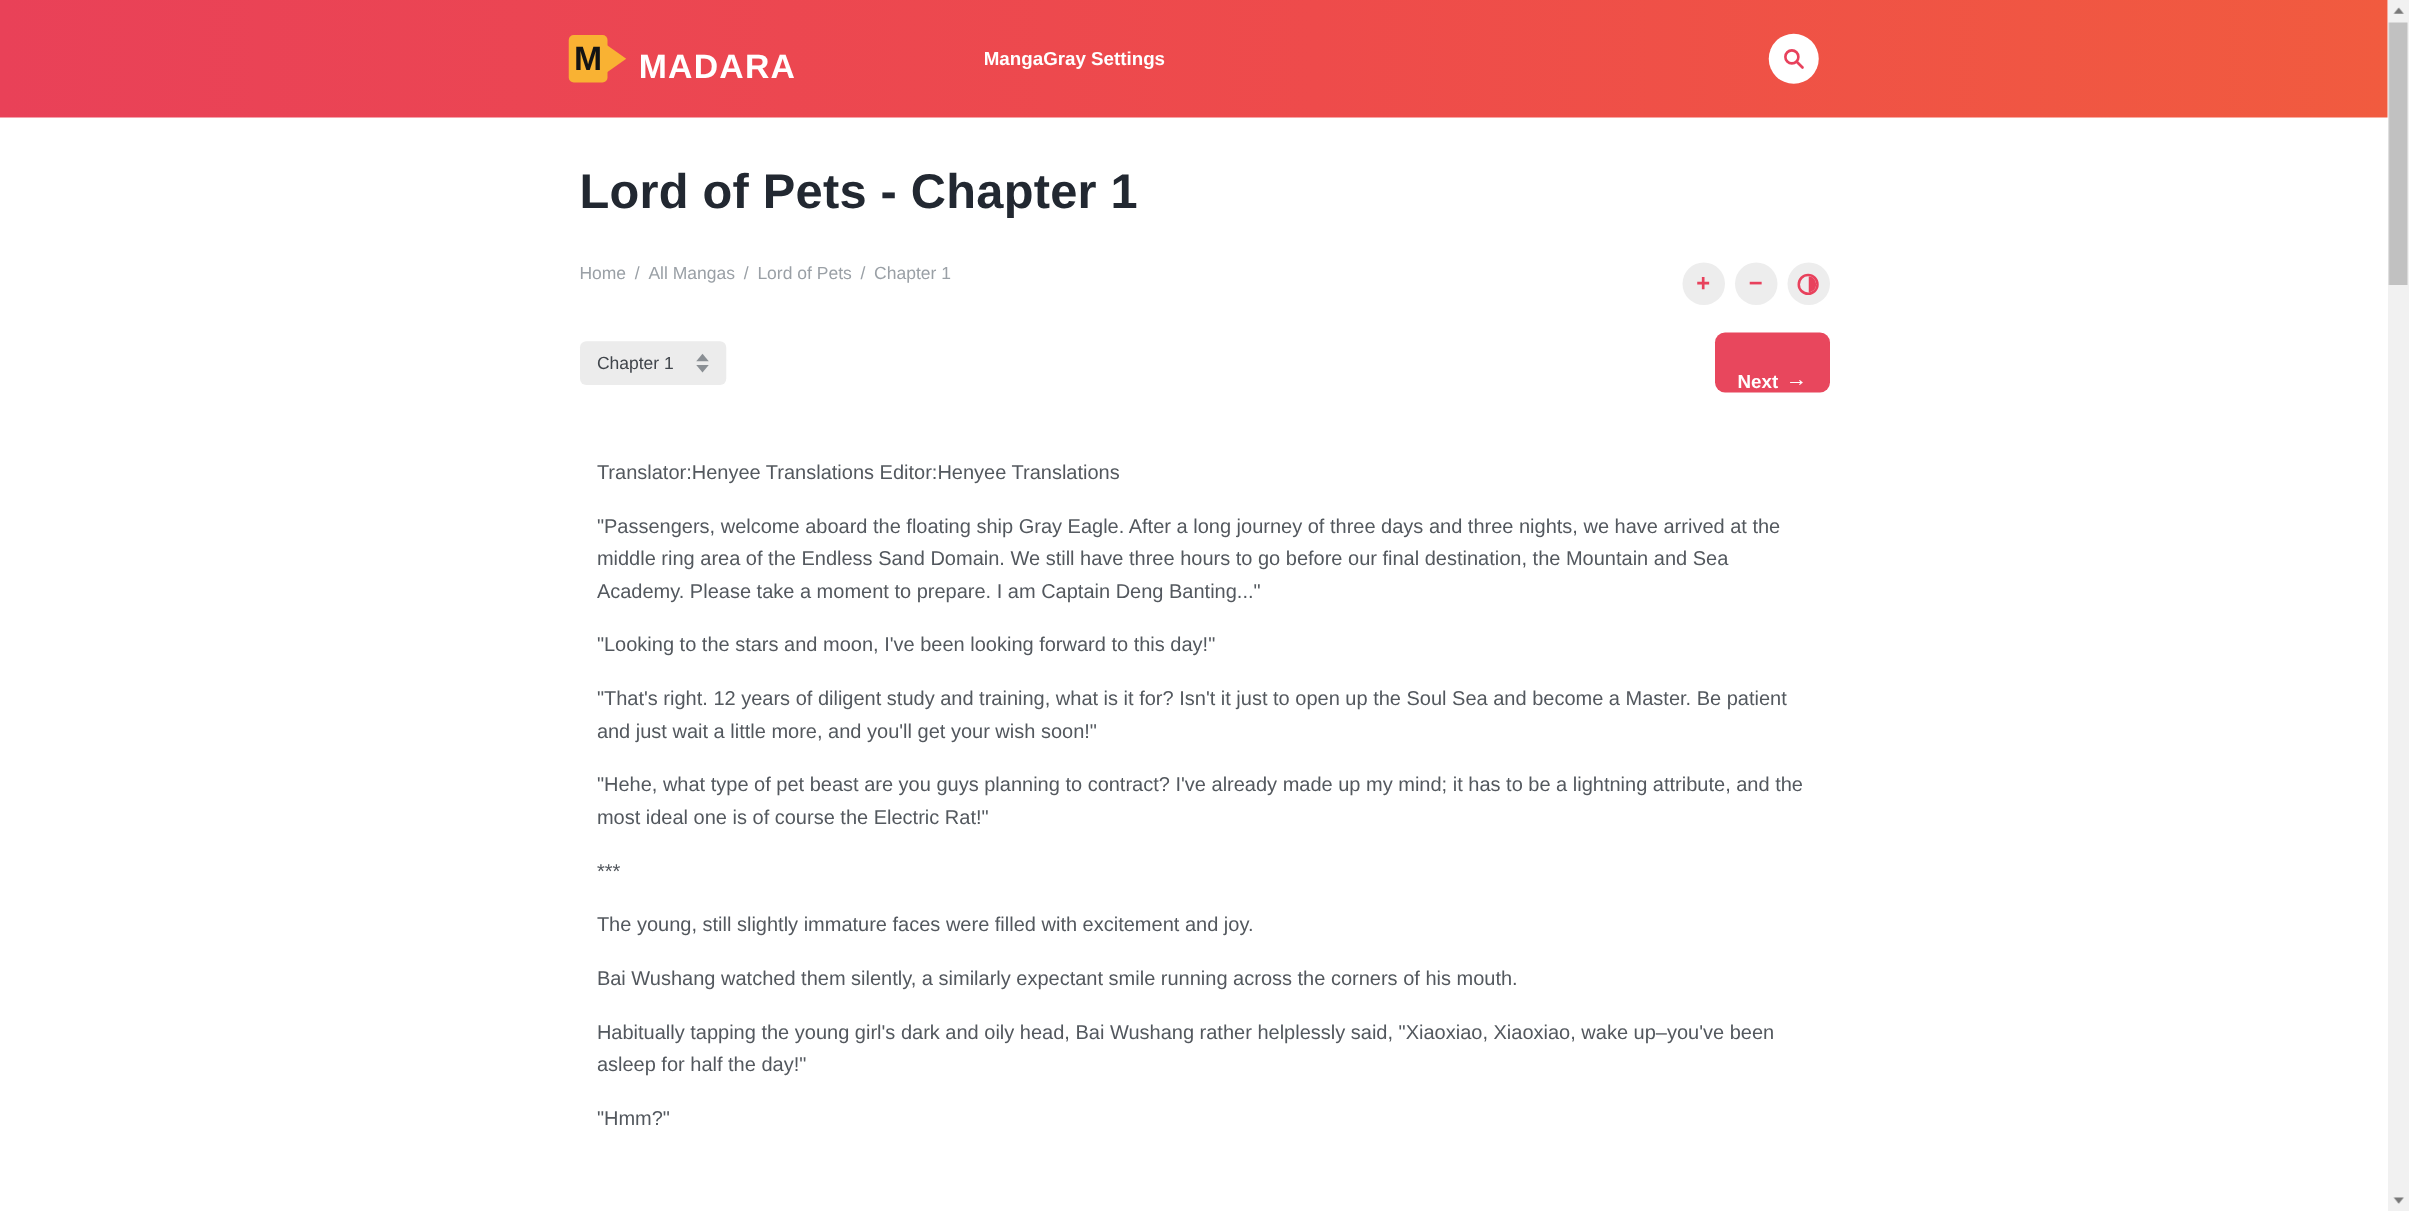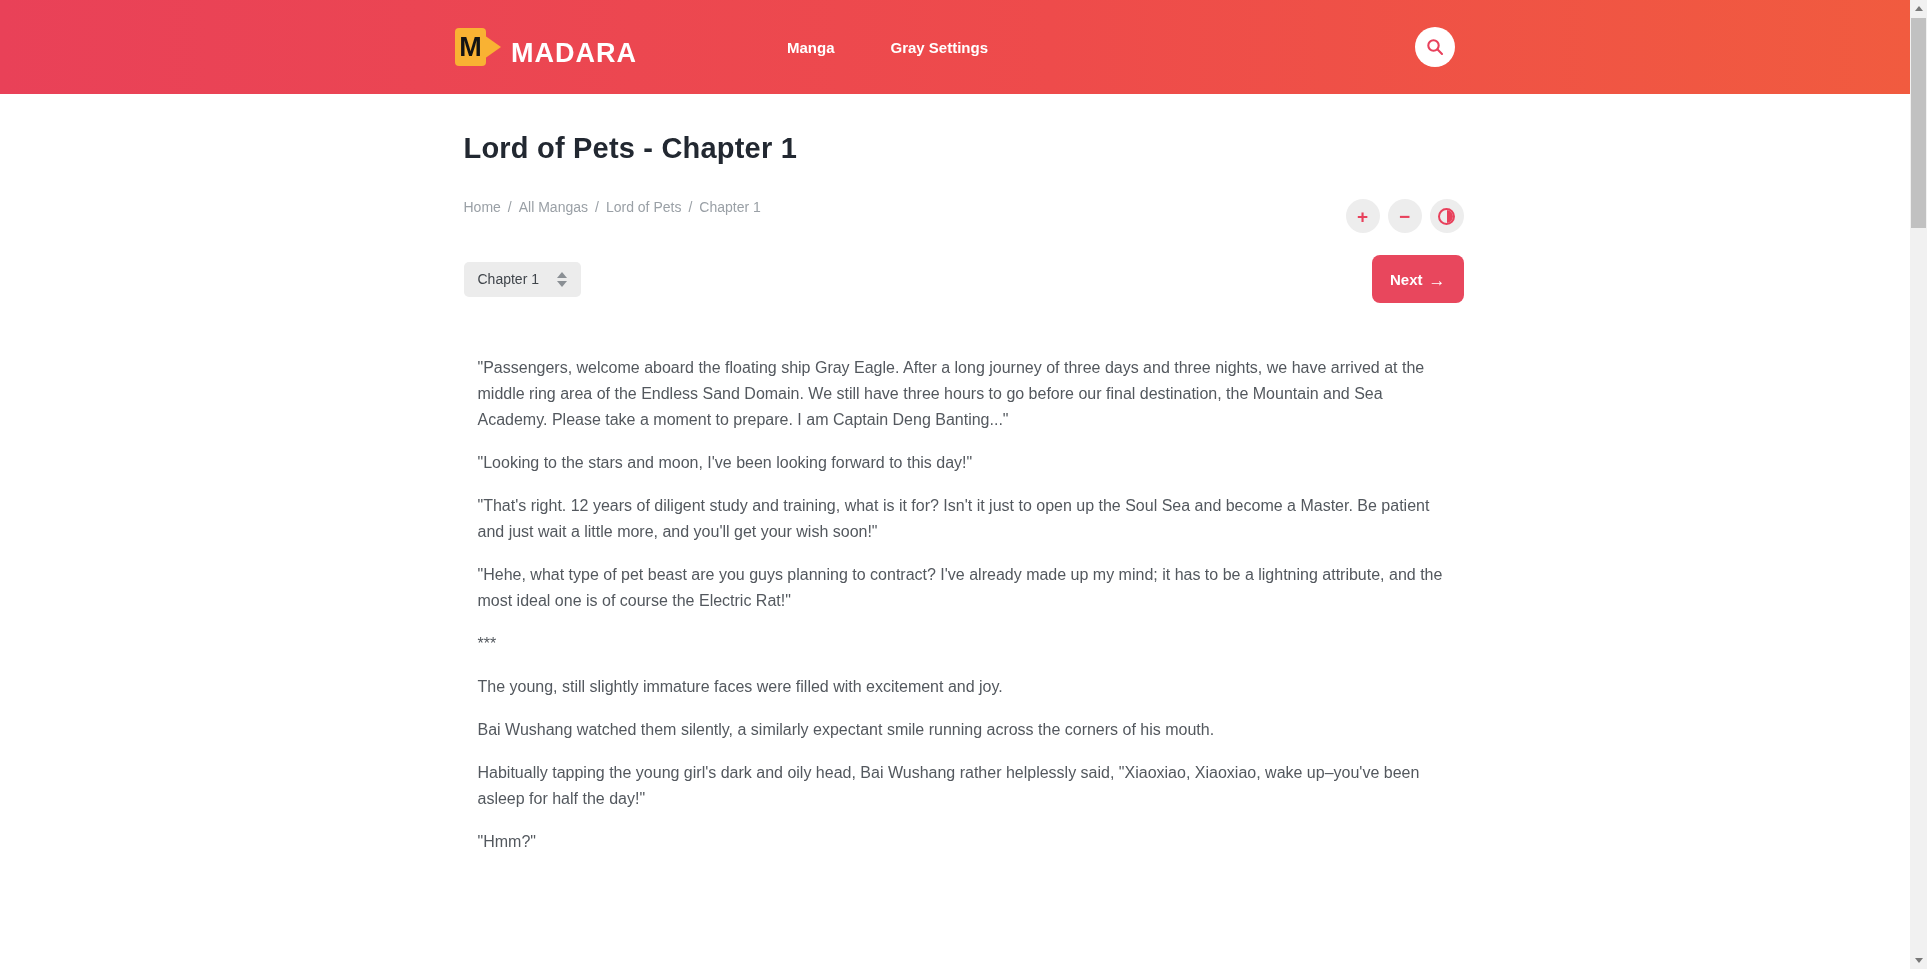--- a/index.html
+++ b/index.html
@@ -38,38 +38,38 @@
   .logo-mark .mark-point {
     position: absolute; left: 29px; top: 7px;
     width: 0; height: 0;
     border-top: 12px solid transparent;
     border-bottom: 12px solid transparent;
     border-left: 17px solid #f9b233;
   }
   .logo-text {
     color: #ffffff; font-size: 27px; font-weight: 800; letter-spacing: 1px; margin-top: 12px;
   }
-  .main-nav { display: flex; gap: 56px; margin-left: 150px; }
+  .main-nav { display: flex; margin-left: 150px; }
   .main-nav a {
     color: #ffffff; text-decoration: none; font-size: 15px; font-weight: 700;
     cursor: pointer;
   }
   .header-search { margin-left: auto; }
   .search-btn {
     width: 40px; height: 40px; border-radius: 50%;
     background: #ffffff; border: none; cursor: pointer;
     display: flex; align-items: center; justify-content: center;
   }
 
   
   .container { width: 1000px; margin: 0 auto; }
 
   .page-title {
     margin-top: 38px;
-    font-size: 29px;
+    font-size: 39px;
     font-weight: 700;
     color: #222831;
     letter-spacing: 0.2px;
   }
 
   .crumb-row {
     margin-top: 34px;
     display: flex;
     justify-content: space-between;
   }
@@ -123,26 +123,26 @@
   .select-arrows .down {
     border-left: 5px solid transparent; border-right: 5px solid transparent;
     border-top: 6px solid #8a8f94;
   }
   .next-btn {
     background: #e8475d;
     color: #ffffff;
     border: none;
     border-radius: 8px;
     height: 48px;
-    padding: 16px 18px;
+    padding: 0 18px;
     font-size: 15px;
     font-weight: 600;
     font-family: "Liberation Sans", sans-serif;
     display: inline-flex;
-    align-items: flex-start;
+    align-items: flex-end;
     gap: 6px;
     cursor: pointer;
   }
   .next-btn .arrow { font-size: 17px; font-weight: 400; }
 
   
   .reading-content {
     margin-top: 52px;
     padding: 0 14px;
     font-size: 16px;
@@ -253,20 +253,21 @@
       </span>
     </div>
     <button class="next-btn">
       <span>Next</span>
       <span class="arrow">→</span>
     </button>
   </div>
 
   <div class="reading-content">
 
+  <p>Translator:Henyee Translations Editor:Henyee Translations</p>
       <p>"Passengers, welcome aboard the floating ship Gray Eagle. After a long journey of three days and three nights, we have arrived at the middle ring area of the Endless Sand Domain. We still have three hours to go before our final destination, the Mountain and Sea Academy. Please take a moment to prepare. I am Captain Deng Banting..."</p>
       <p>"Looking to the stars and moon, I've been looking forward to this day!"</p>
       <p>"That's right. 12 years of diligent study and training, what is it for? Isn't it just to open up the Soul Sea and become a Master. Be patient and just wait a little more, and you'll get your wish soon!"</p>
       <p>"Hehe, what type of pet beast are you guys planning to contract? I've already made up my mind; it has to be a lightning attribute, and the most ideal one is of course the Electric Rat!"</p>
       <p>***</p>
       <p>The young, still slightly immature faces were filled with excitement and joy.</p>
       <p>Bai Wushang watched them silently, a similarly expectant smile running across the corners of his mouth.</p>
       <p>Habitually tapping the young girl's dark and oily head, Bai Wushang rather helplessly said, "Xiaoxiao, Xiaoxiao, wake up–you've been asleep for half the day!"</p>
       <p>"Hmm?"</p>
     </div>

